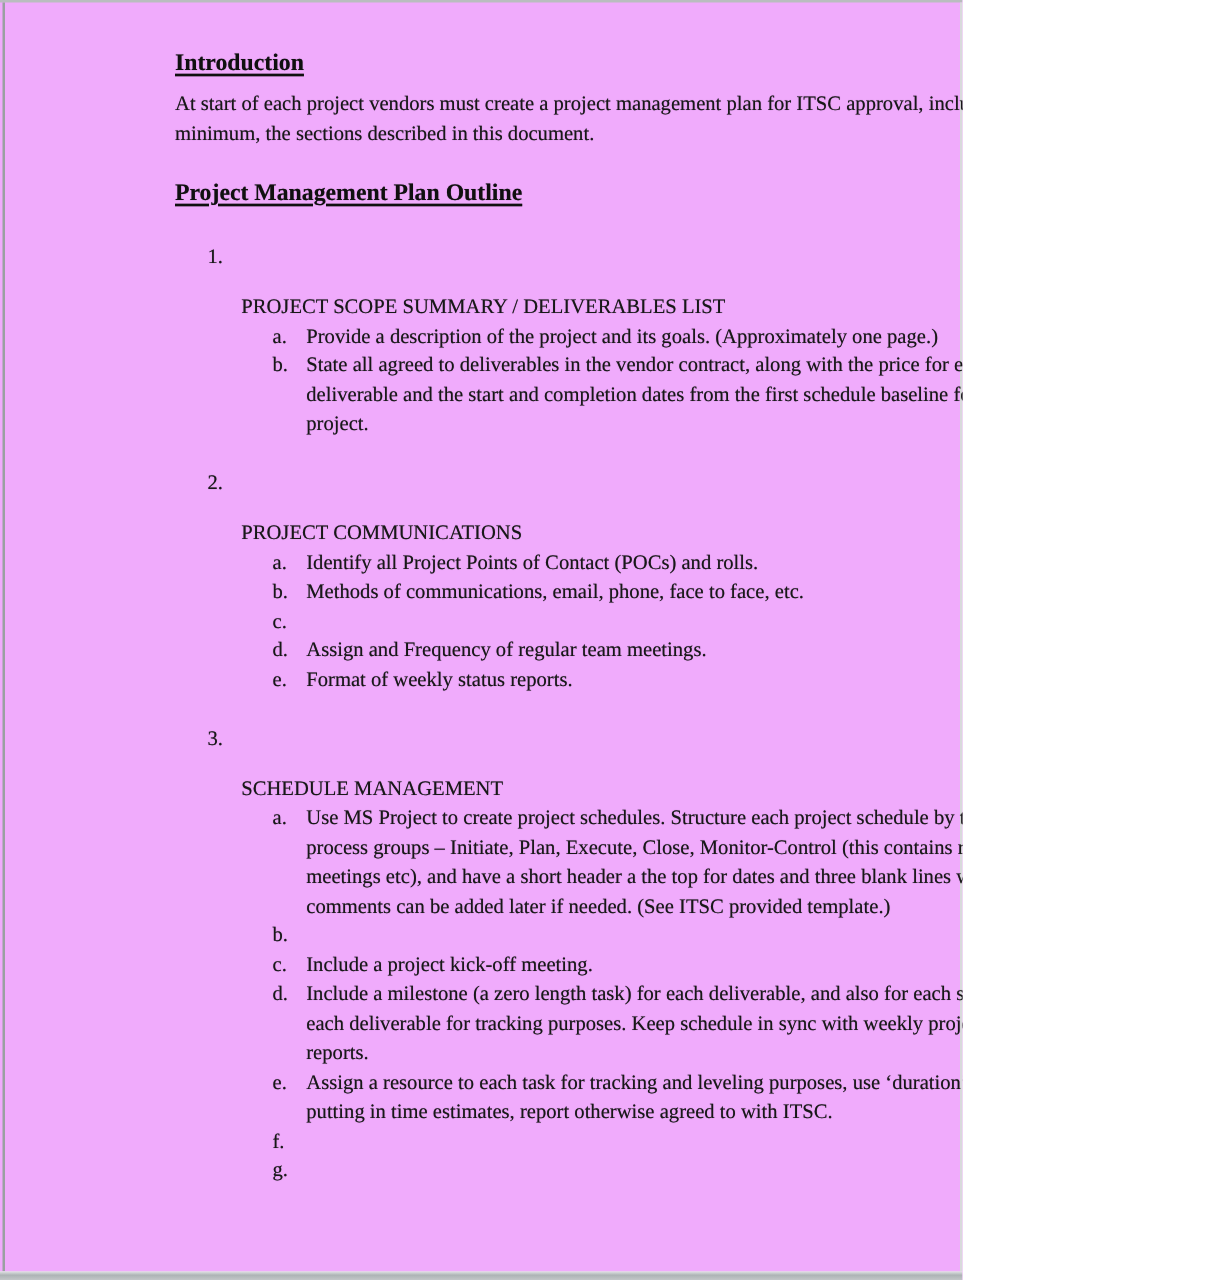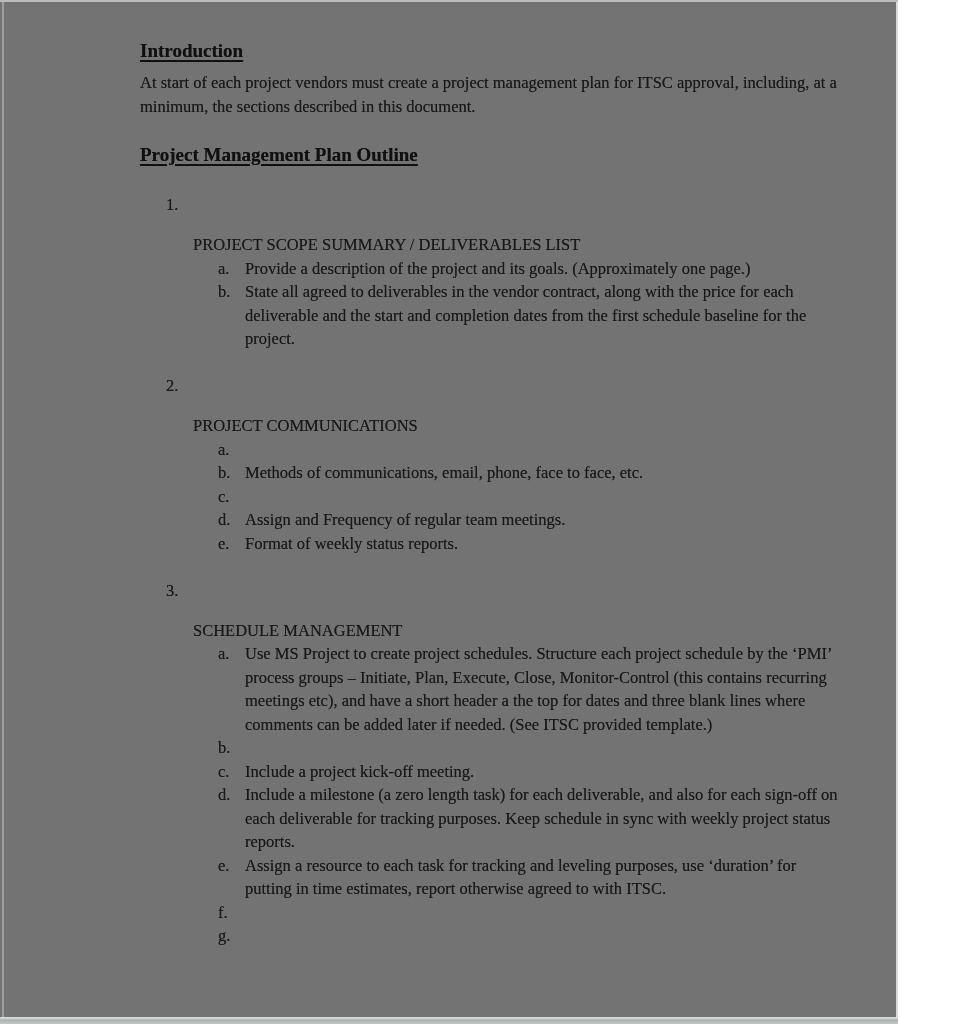--- a/index.html
+++ b/index.html
@@ -3,22 +3,22 @@
 <meta charset="utf-8">
 <style>
   * { margin: 0; padding: 0; box-sizing: border-box; }
   html, body { background: #ffffff; }
   body {
     font-family: "Liberation Serif", "DejaVu Serif", serif;
     width: 967px; height: 1024px; overflow: hidden;
   }
   .page {
     position: relative;
-    width: 898px; height: 1024px;
-    background: #737373;
+    width: 770px; height: 1024px;
+    background: #f0abfc;
     overflow: hidden;
   }
   
   .edge { position: absolute; }
   .edge-top    { top: 0; left: 0; right: 0; height: 2px; background: #b9bdbe; }
   .edge-left   { top: 2px; bottom: 7px; left: 2px; width: 2px; background: #9aa0a2; }
   .edge-right  { top: 2px; bottom: 7px; right: 0; width: 2px; background: #d8dadb; }
   .edge-bottom { bottom: 0; left: 0; right: 0; height: 7px;
                  background: linear-gradient(#e3e5e6, #adb3b5 45%, #c2c6c8); }
 
@@ -89,20 +89,21 @@
         </div>
       </div>
 
       <div class="section">
         <div class="section-title-row">
           <span class="section-number">2.</span>
           <span class="section-title">PROJECT COMMUNICATIONS</span>
         </div>
         <div class="sub-item">
           <span class="sub-letter">a.</span>
+          <span class="sub-text">Identify all Project Points of Contact (POCs) and rolls.</span>
         </div>
         <div class="sub-item">
           <span class="sub-letter">b.</span>
           <span class="sub-text">Methods of communications, email, phone, face to face, etc.</span>
         </div>
         <div class="sub-item">
           <span class="sub-letter">c.</span>
         </div>
         <div class="sub-item">
           <span class="sub-letter">d.</span>

